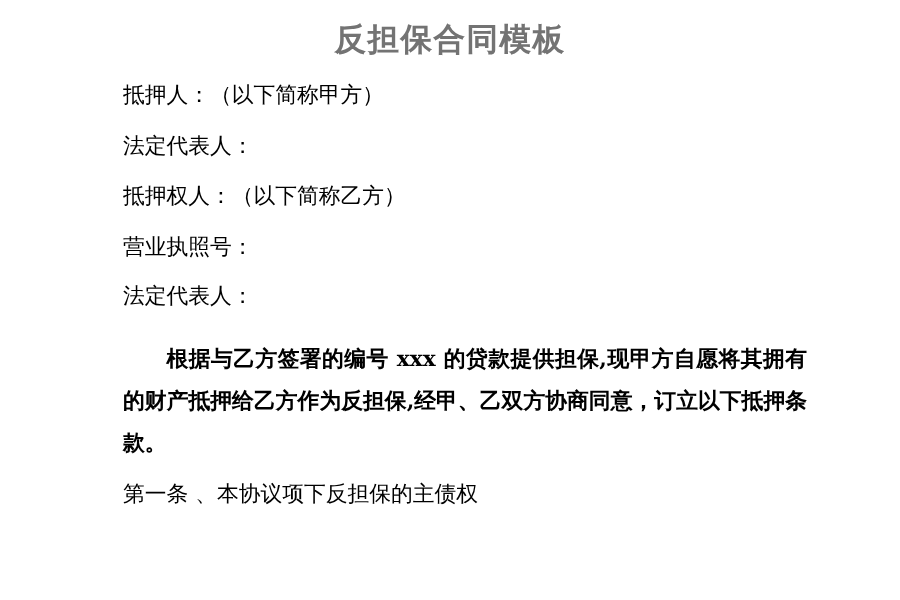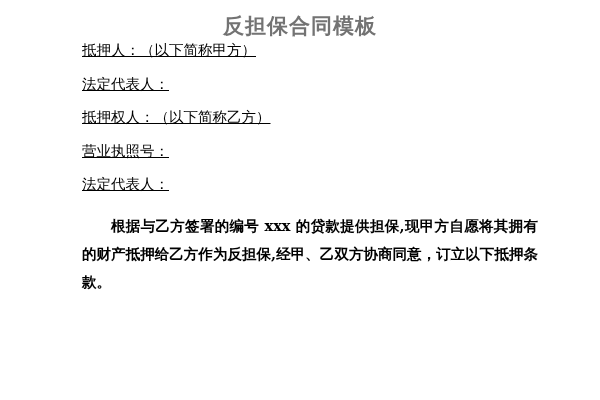--- a/index.html
+++ b/index.html
@@ -23,22 +23,22 @@
   .doc-title {
     text-align: center;
     font-size: 21px;
     font-weight: 700;
     color: #737373;
     letter-spacing: 1px;
     margin: 12px 0 0 0;
     line-height: 1.3;
   }
   .body-block {
+    margin-top: 14px;
     padding: 0 70px 0 82px;
-    text-decoration: underline;
   }
   .para {
     font-size: 14.5px;
     color: #000000;
     line-height: 1.55;
     margin: 0 0 11px 0;
     text-align: justify;
     word-break: break-all;
   }
   .flow-wrap {
@@ -76,14 +76,17 @@
     <p class="para">法定代表人：</p>
     <p class="para">抵押权人：（以下简称乙方）</p>
     <p class="para">营业执照号：</p>
     <p class="para">法定代表人：</p>
   </div>
 
   <div class="flow-wrap">
     <p class="para first-line">根据与乙方签署的编号 xxx 的贷款提供担保,现甲方自愿将其拥有的财产抵押给乙方作为反担保,经甲、乙双方协商同意，订立以下抵押条款。</p>
   </div>
 
+  <div class="clause">
+    <p class="para">第一条 、本协议项下反担保的主债权</p>
+  </div>
 
 </div>
 
 </body></html>

